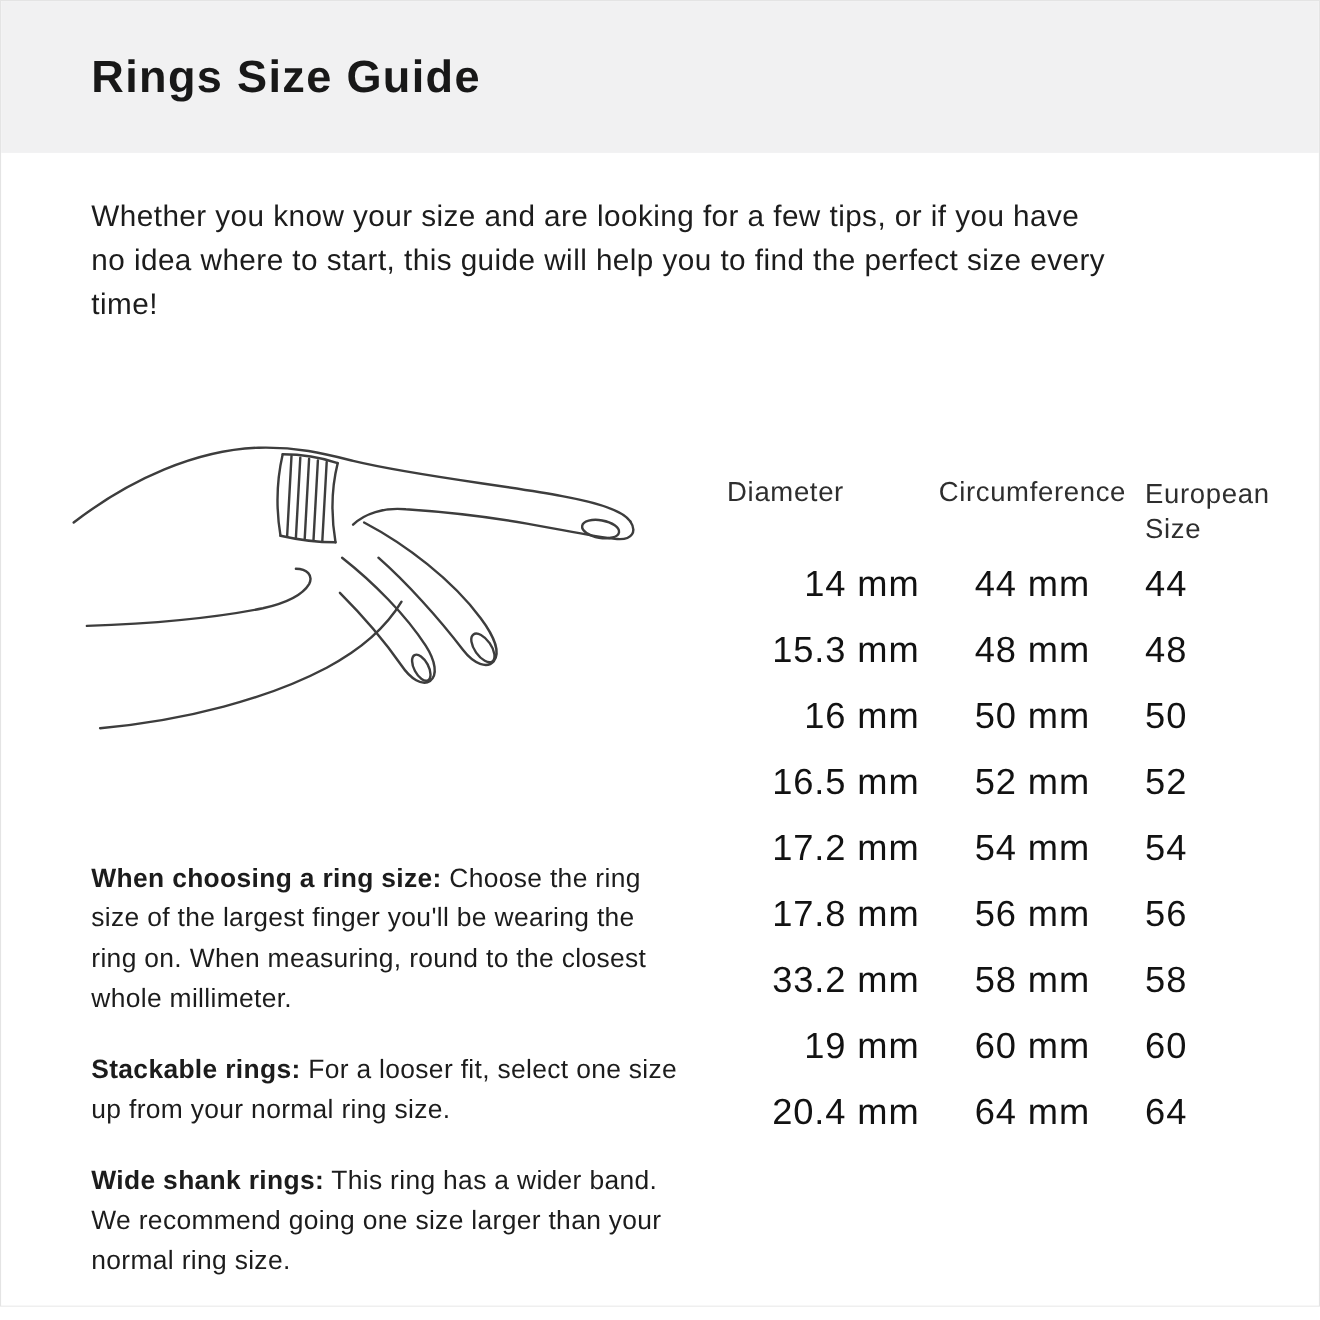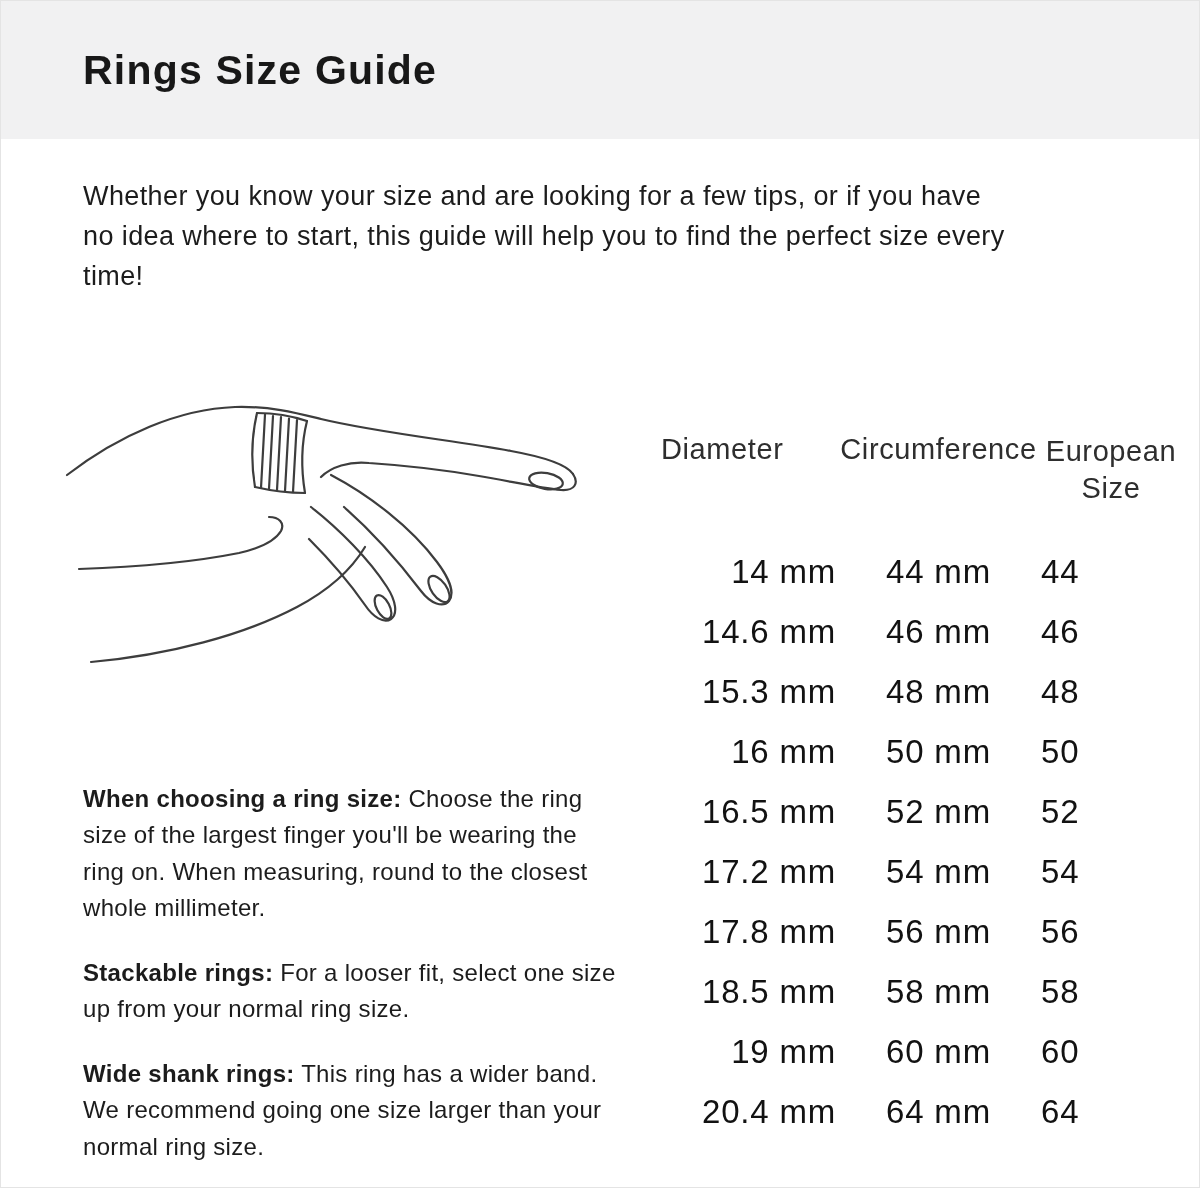--- a/index.html
+++ b/index.html
@@ -26,26 +26,26 @@
   .hand svg { width:100%; height:100%; display:block; }
   .tips { position:absolute; left:82px; top:780px; width:540px; }
   .tip {
     margin:0 0 28px; font-size:24px; line-height:1.52;
     letter-spacing:0.3px; color:#1c1c1c;
   }
   .tip strong { font-weight:700;text-align:center; }
   .size-table { position:absolute; left:660px; top:432px; width:525px; }
   .thead {
     display:grid; grid-template-columns:175px 205px 140px;
-    align-items:start; color:#2e2e2e; font-size:29px;
-    letter-spacing:0.6px; margin-bottom:35px; min-height:62px;
+    align-items:start; color:#2e2e2e; font-size:25px;
+    letter-spacing:0.6px; margin-bottom:4px; min-height:62px;
   }
   .th-diameter { text-align:left; }
   .th-circumference { text-align:center; }
-  .th-european { text-align:center; line-height:1.28; }
+  .th-european { text-align:left; line-height:1.28; }
   .trow {
     display:grid; grid-template-columns:175px 205px 140px;
     height:60px; align-items:center; font-size:33px;
     letter-spacing:0.8px; color:#121212;
   }
   .td-diameter { text-align:right; }
   .td-circumference { text-align:center; }
   .td-european { text-align:left; }
 </style>
 </head>
@@ -111,25 +111,20 @@
       <div class="th-circumference">Circumference</div>
       <div class="th-european">European Size</div>
     </div>
 
     <div class="trow">
       <div class="td-diameter">14 mm</div>
       <div class="td-circumference">44 mm</div>
       <div class="td-european">44</div>
     </div>
     <div class="trow">
-      <div class="td-diameter">14.6 mm</div>
-      <div class="td-circumference">46 mm</div>
-      <div class="td-european">46</div>
-    </div>
-    <div class="trow">
       <div class="td-diameter">15.3 mm</div>
       <div class="td-circumference">48 mm</div>
       <div class="td-european">48</div>
     </div>
     <div class="trow">
       <div class="td-diameter">16 mm</div>
       <div class="td-circumference">50 mm</div>
       <div class="td-european">50</div>
     </div>
     <div class="trow">
@@ -141,21 +136,21 @@
       <div class="td-diameter">17.2 mm</div>
       <div class="td-circumference">54 mm</div>
       <div class="td-european">54</div>
     </div>
     <div class="trow">
       <div class="td-diameter">17.8 mm</div>
       <div class="td-circumference">56 mm</div>
       <div class="td-european">56</div>
     </div>
     <div class="trow">
-      <div class="td-diameter">18.5 mm</div>
+      <div class="td-diameter">33.2 mm</div>
       <div class="td-circumference">58 mm</div>
       <div class="td-european">58</div>
     </div>
     <div class="trow">
       <div class="td-diameter">19 mm</div>
       <div class="td-circumference">60 mm</div>
       <div class="td-european">60</div>
     </div>
     <div class="trow">
       <div class="td-diameter">20.4 mm</div>

